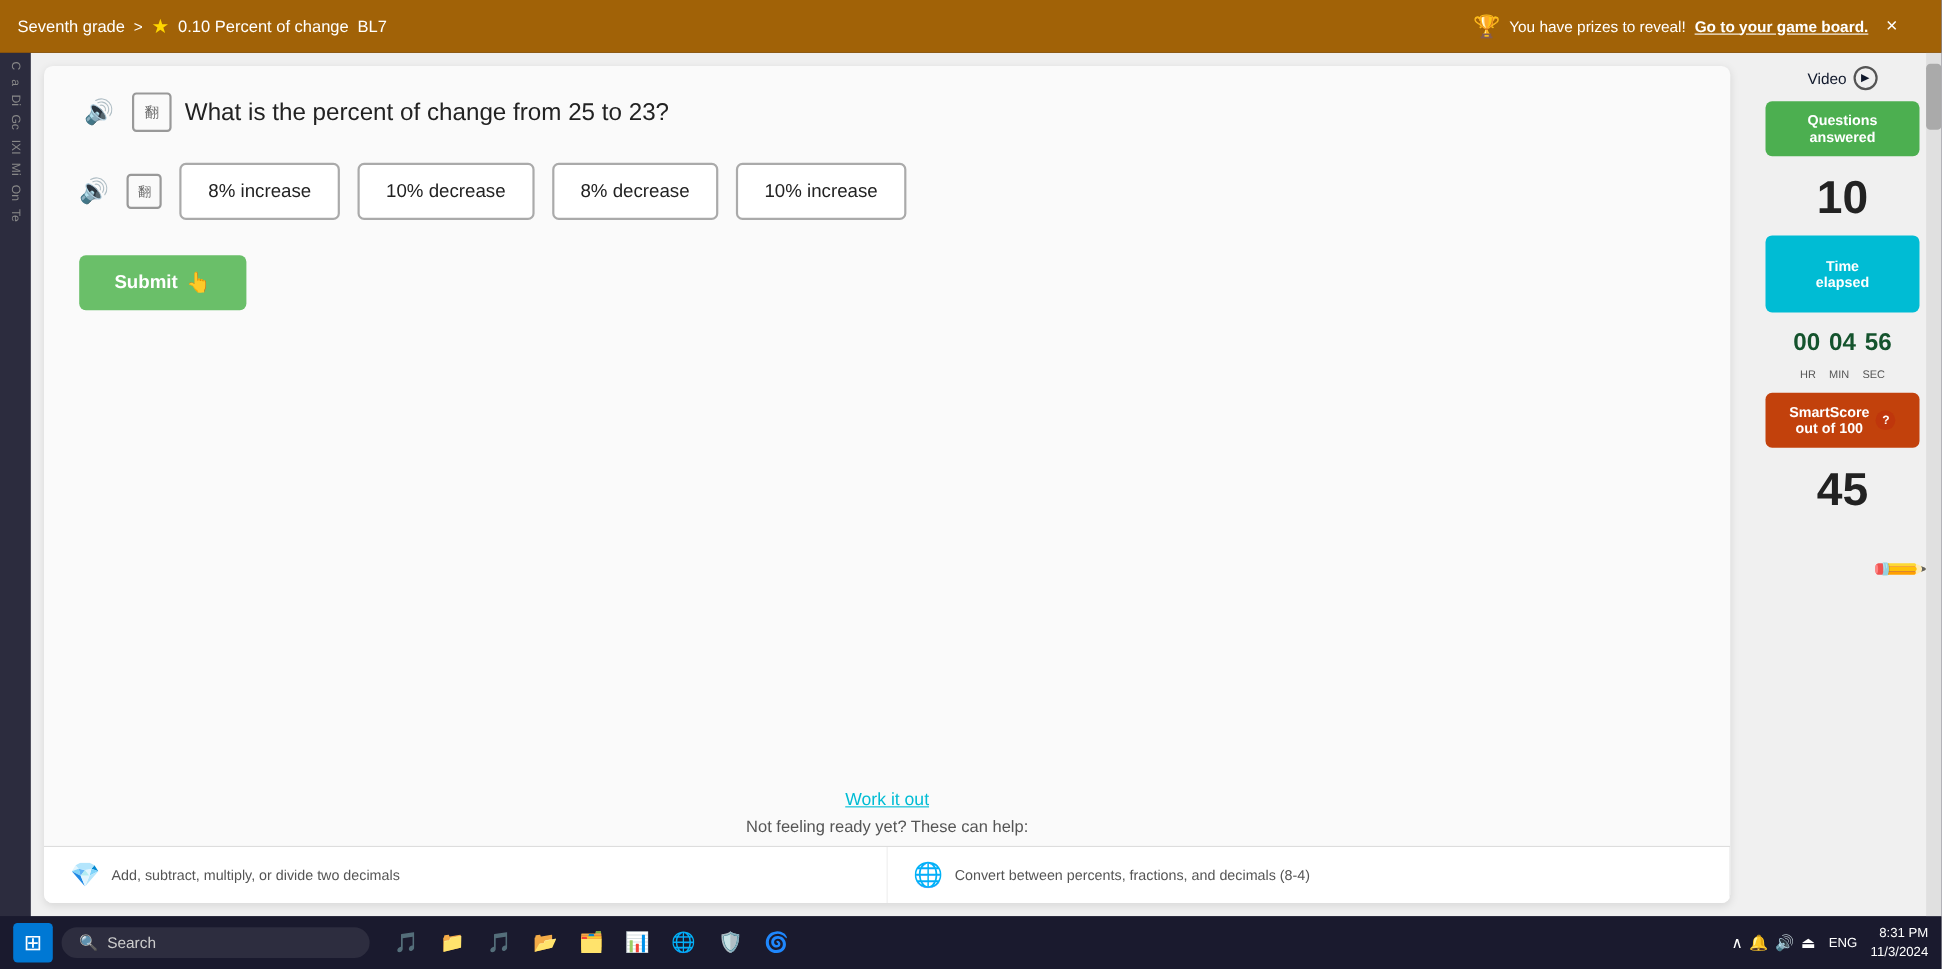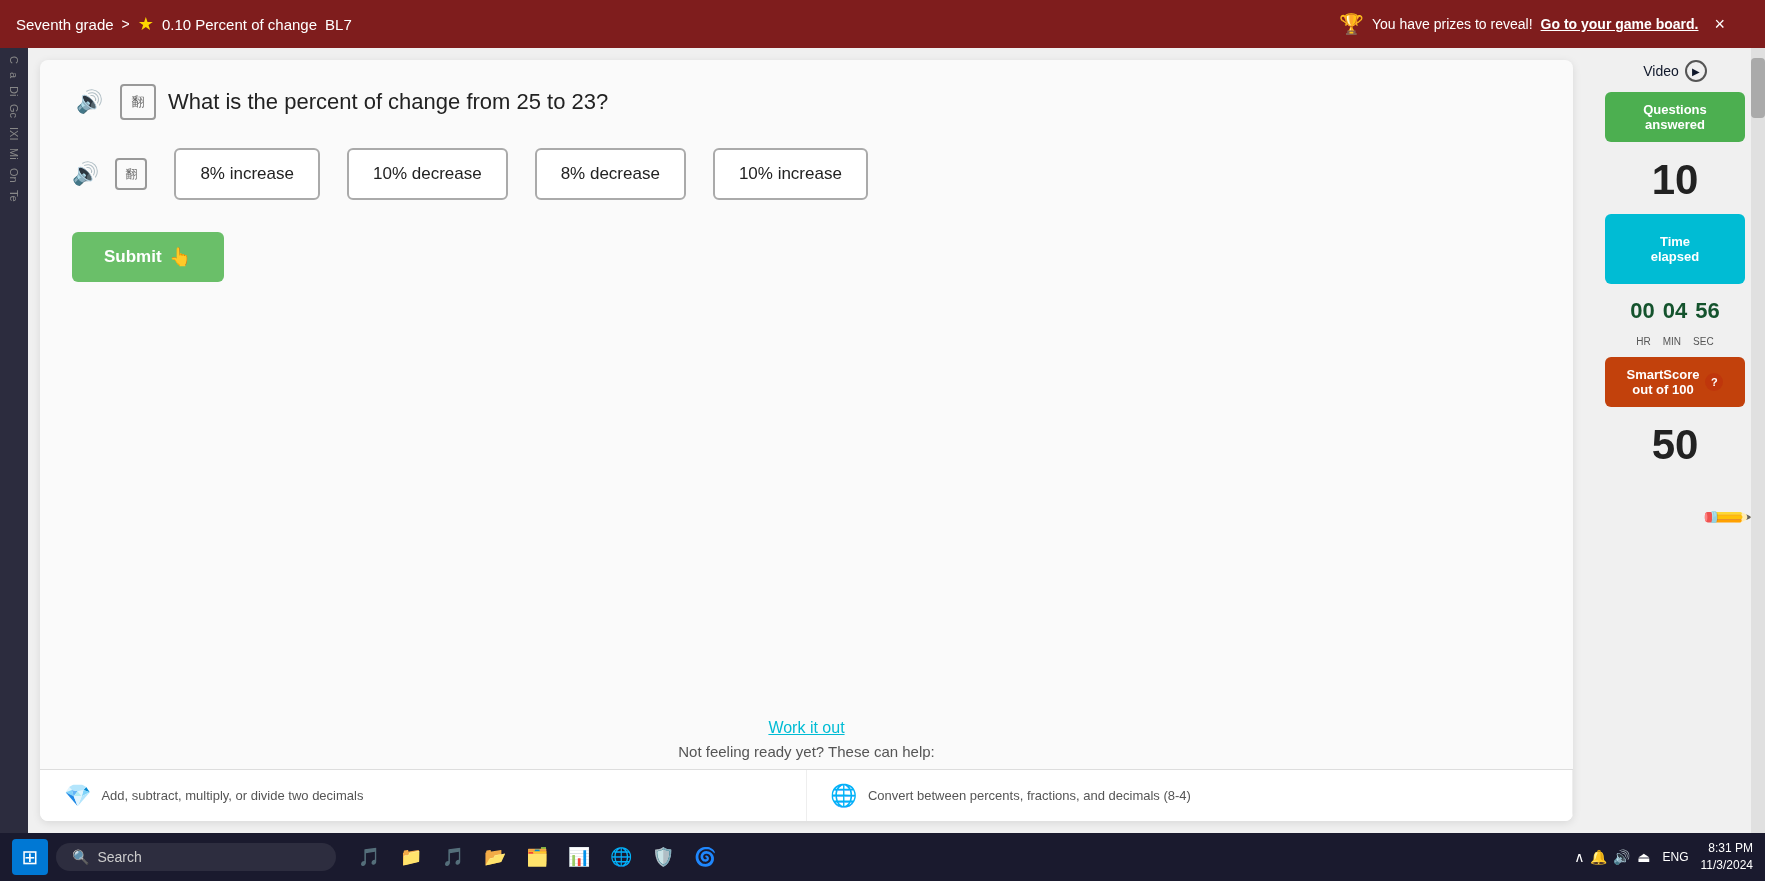--- a/index.html
+++ b/index.html
@@ -9,21 +9,21 @@
       font-family: Arial, sans-serif;
       background: #1a1a2e;
       overflow: hidden;
       position: relative;
     }
 
     
     .top-bar {
       width: 100%;
       height: 48px;
-      background: #7f1d1d;
+      background: #a16207;
       display: flex;
       align-items: center;
       padding: 0 16px;
       position: relative;
       z-index: 10;
     }
     .breadcrumb {
       display: flex;
       align-items: center;
       gap: 8px;
@@ -300,21 +300,20 @@
       border: 2px solid #aaa;
       border-radius: 6px;
       padding: 14px 24px;
       font-size: 17px;
       cursor: pointer;
       background: white;
       color: #222;
       min-width: 130px;
       text-align: center;
       transition: background 0.15s;
-      margin-left: 11px;
     }
 
     
     .submit-btn {
       background: #6abf69;
       color: white;
       border: none;
       border-radius: 6px;
       padding: 14px 32px;
       font-size: 17px;
@@ -575,21 +574,21 @@
       <span>HR</span>
       <span>MIN</span>
       <span>SEC</span>
     </div>
 
     <div class="smartscore-box">
       <span style="white-space:pre-line;">SmartScore
 out of 100</span>
       <div class="help-icon">?</div>
     </div>
-    <div class="smartscore-number">50</div>
+    <div class="smartscore-number">45</div>
 
     <div class="pencil-icon">✏️</div>
   </div>
 
 </div>
 
 <div class="right-scrollbar">
   <div class="scrollbar-thumb"></div>
 </div>
 

